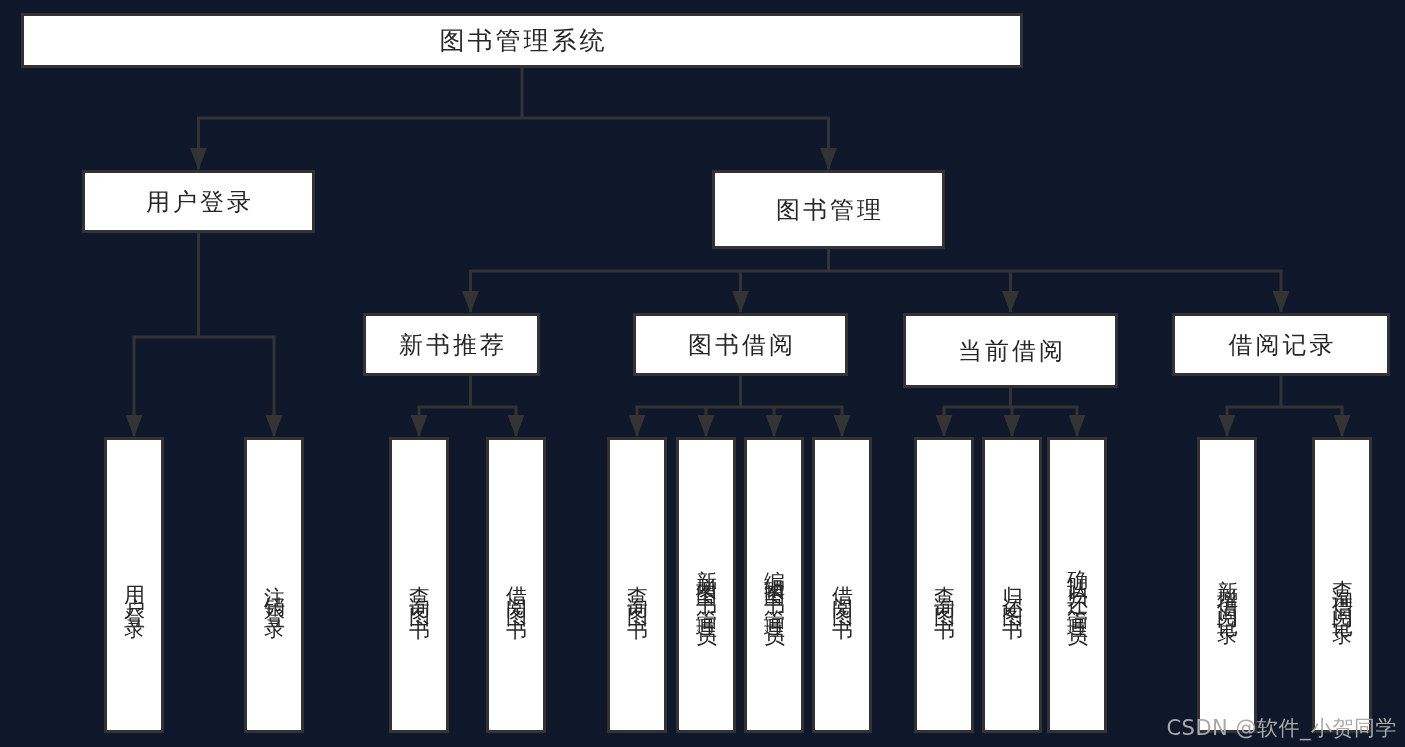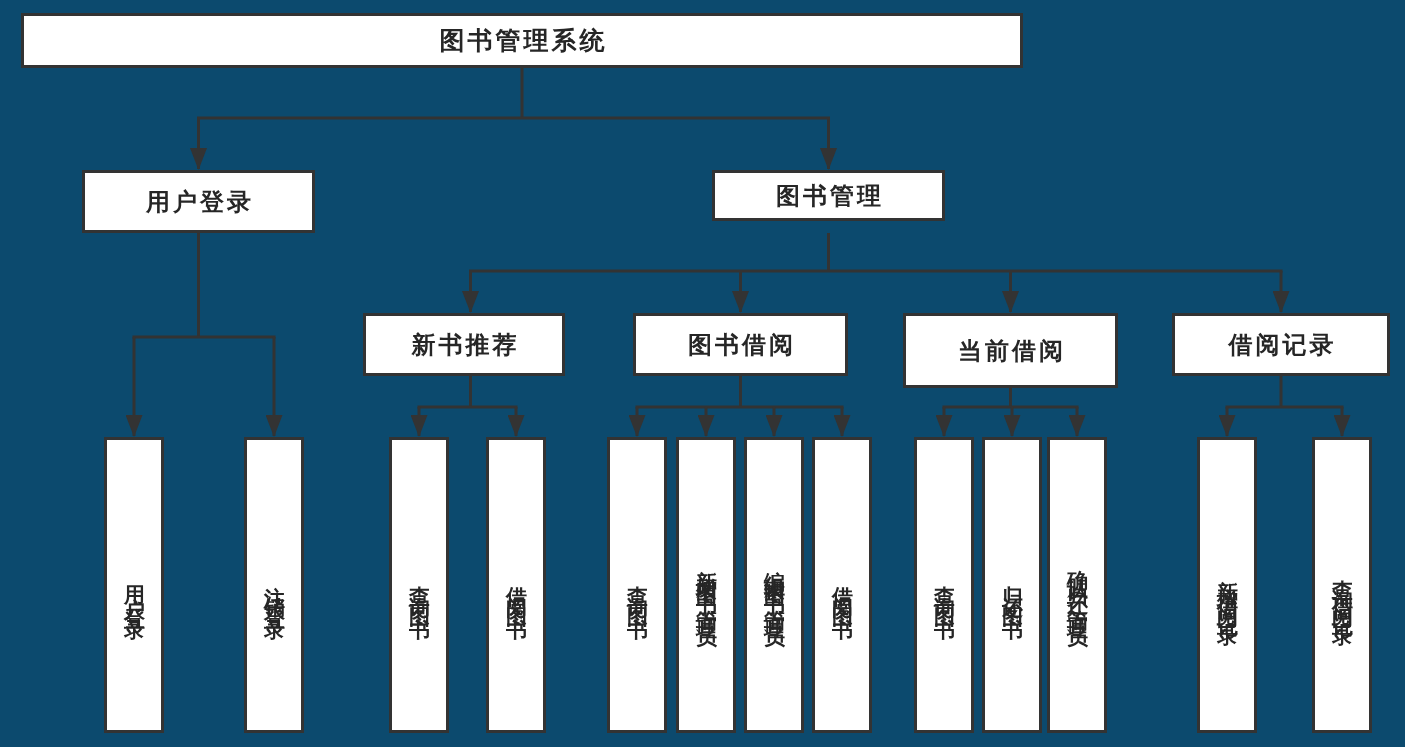--- a/index.html
+++ b/index.html
@@ -6,23 +6,22 @@
   html, body {
     margin: 0;
     padding: 0;
     background: #ffffff;
     font-family: "DejaVu Sans", sans-serif;
   }
   .canvas {
     position: relative;
     width: 1405px;
     height: 747px;
-    background: #0c4a6e;
+    background: #0f172a;
     overflow: hidden;
-    font-weight: bold;
   }
   .canvas > svg {
     position: absolute;
     left: 0;
     top: 0;
   }
   .box {
     position: absolute;
     background: #ffffff;
     border: 3px solid var(--line, #333333);
@@ -111,24 +110,24 @@
       </div>
       <div class="box" style="left: 82px; top: 170px; width: 233px; height: 63px;">
         <span class="hlabel">用户登录</span>
       </div>
       <div class="box leaf" style="left: 104px; top: 437px; width: 60px; height: 296px;">
         <span class="vtext" style="letter-spacing: 11px; margin-bottom: -11px;">用户登录</span>
       </div>
       <div class="box leaf" style="left: 244px; top: 437px; width: 60px; height: 296px;">
         <span class="vtext" style="letter-spacing: 11px; margin-bottom: -11px;">注销登录</span>
       </div>
-      <div class="box" style="left: 712px; top: 170px; width: 233px; height: 51px;">
+      <div class="box" style="left: 712px; top: 170px; width: 233px; height: 79px;">
         <span class="hlabel">图书管理</span>
       </div>
-      <div class="box" style="left: 363px; top: 313px; width: 202px; height: 63px;">
+      <div class="box" style="left: 363px; top: 313px; width: 177px; height: 63px;">
         <span class="hlabel">新书推荐</span>
       </div>
       <div class="box leaf" style="left: 389px; top: 437px; width: 60px; height: 296px;">
         <span class="vtext" style="letter-spacing: 11px; margin-bottom: -11px;">查询图书</span>
       </div>
       <div class="box leaf" style="left: 486px; top: 437px; width: 60px; height: 296px;">
         <span class="vtext" style="letter-spacing: 11px; margin-bottom: -11px;">借阅图书</span>
       </div>
       <div class="box" style="left: 633px; top: 313px; width: 215px; height: 63px; justify-content: center;">
         <span class="hlabel">图书借阅</span>
@@ -161,13 +160,14 @@
         <span class="hlabel">借阅记录</span>
       </div>
       <div class="box leaf" style="left: 1197px; top: 437px; width: 60px; height: 296px;">
         <span class="vtext" style="letter-spacing: 9px; margin-bottom: -9px;">新增借阅记录</span>
       </div>
       <div class="box leaf" style="left: 1312px; top: 437px; width: 60px; height: 296px;">
         <span class="vtext" style="letter-spacing: 9px; margin-bottom: -9px;">查询借阅记录</span>
       </div>
     </div>
 
+  <div class="watermark">CSDN @软件_小贺同学</div>
 </div>
 
 </body></html>

